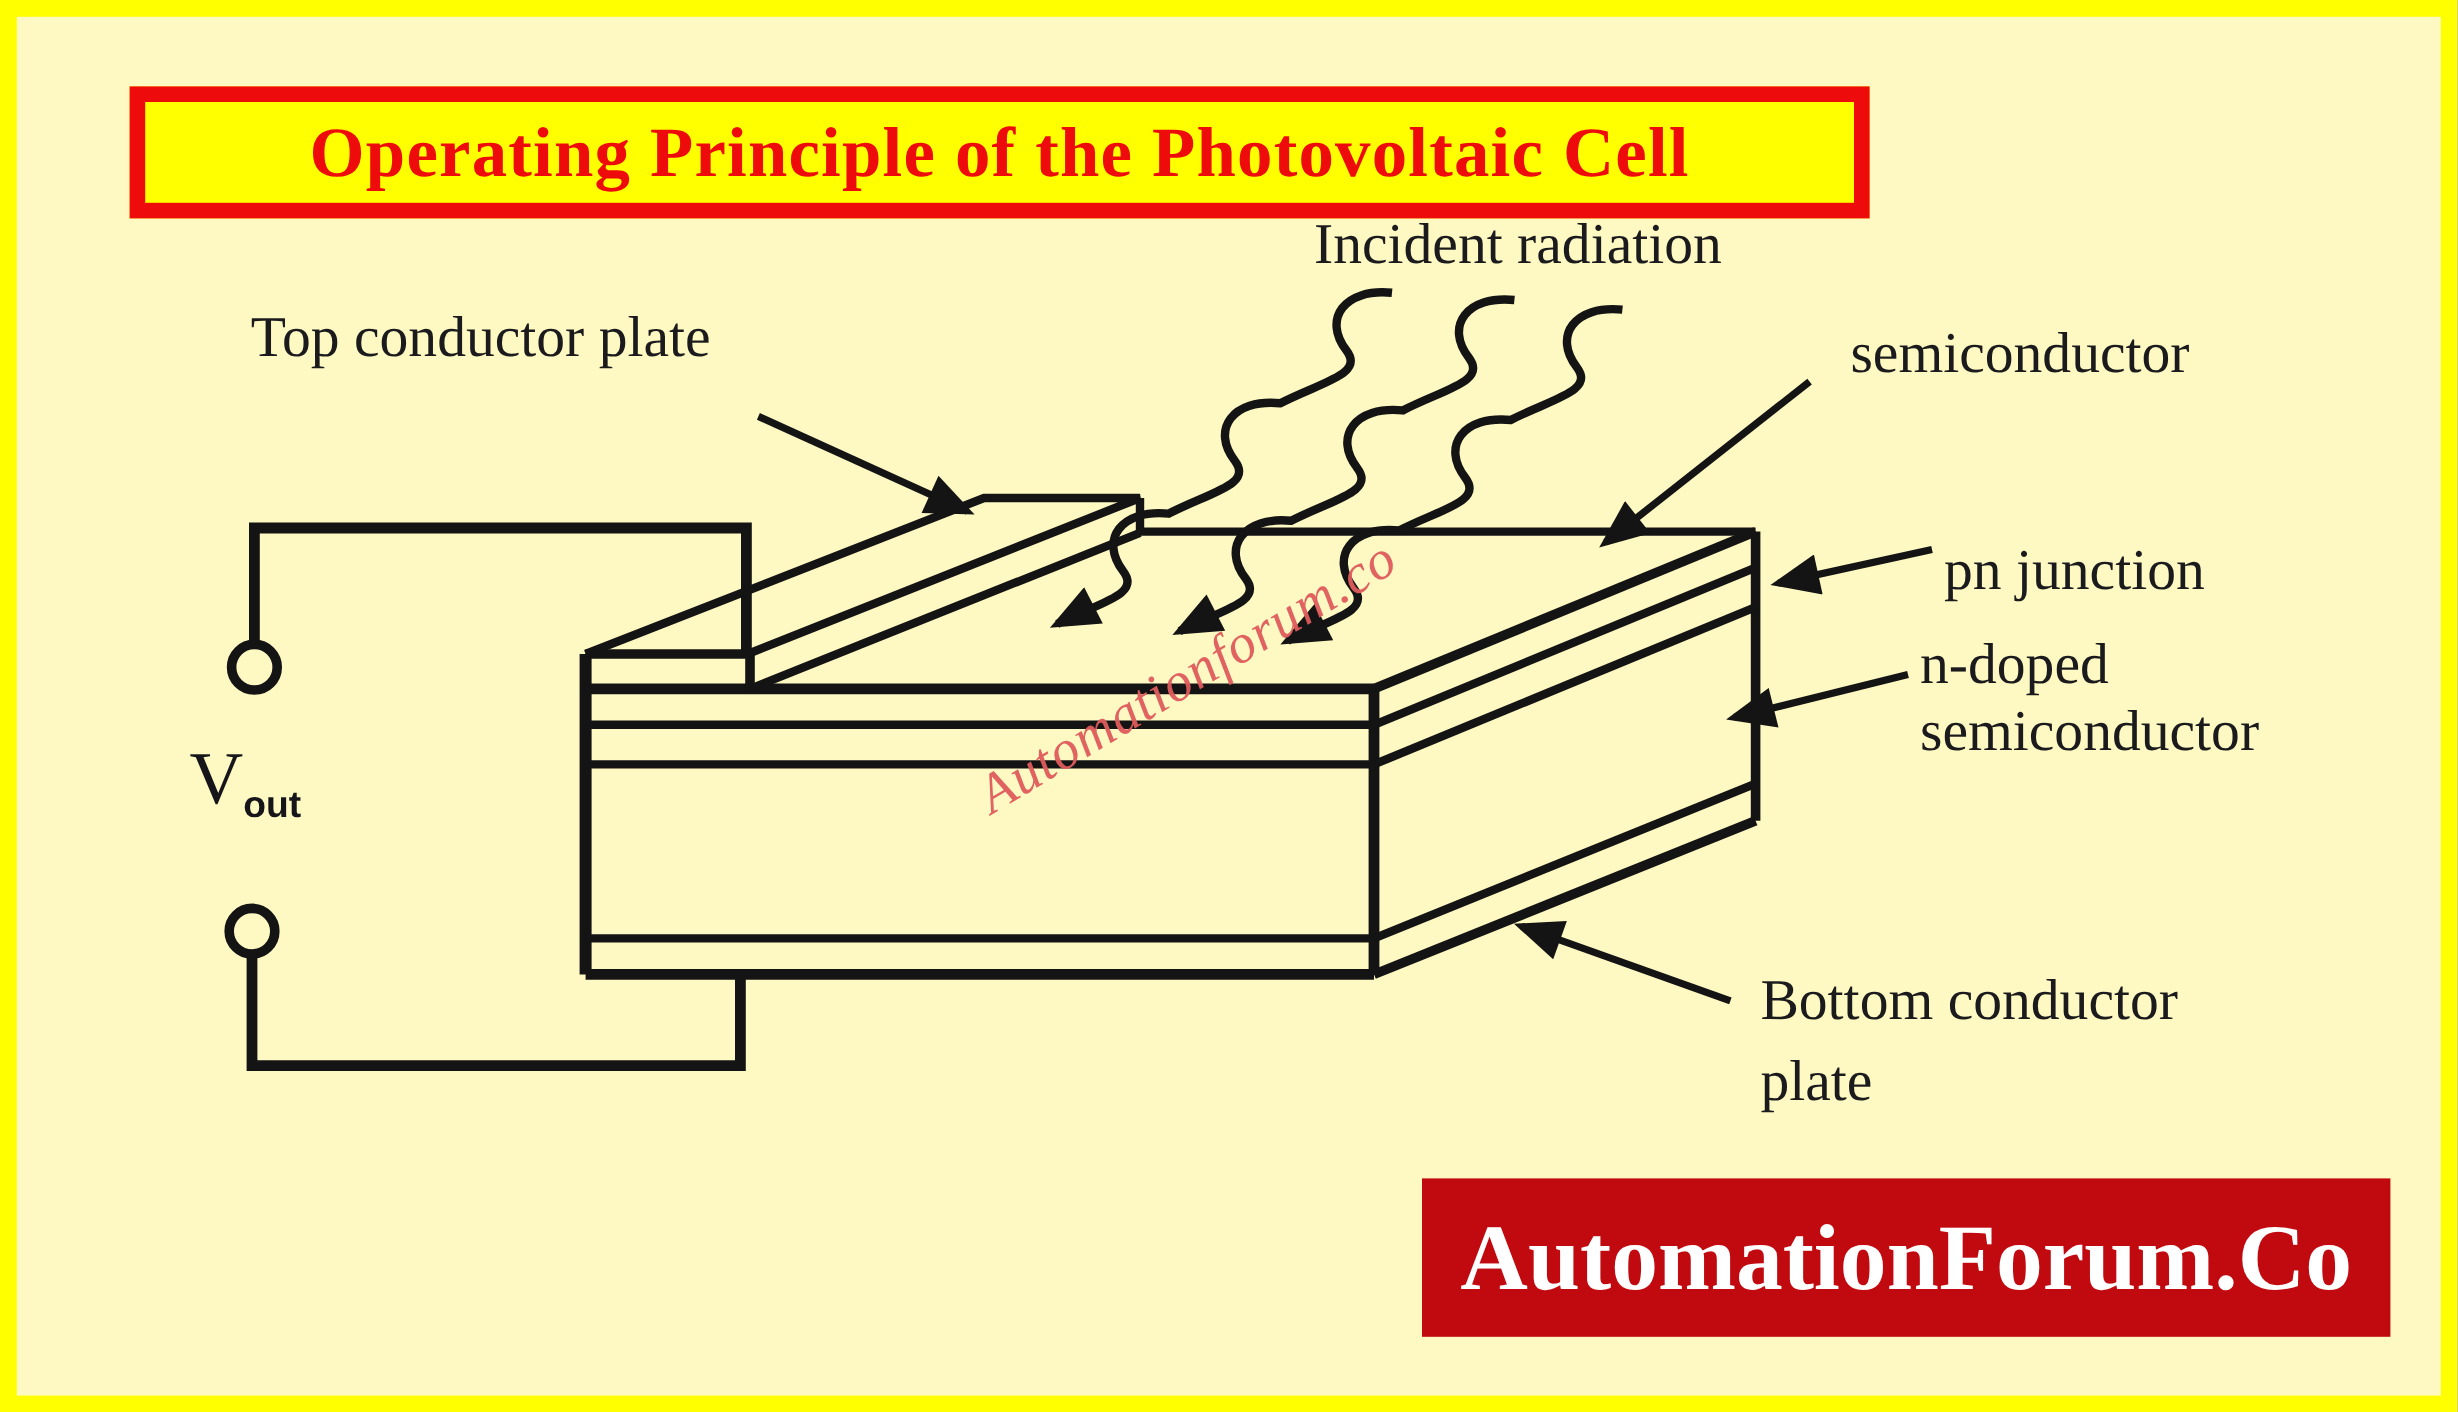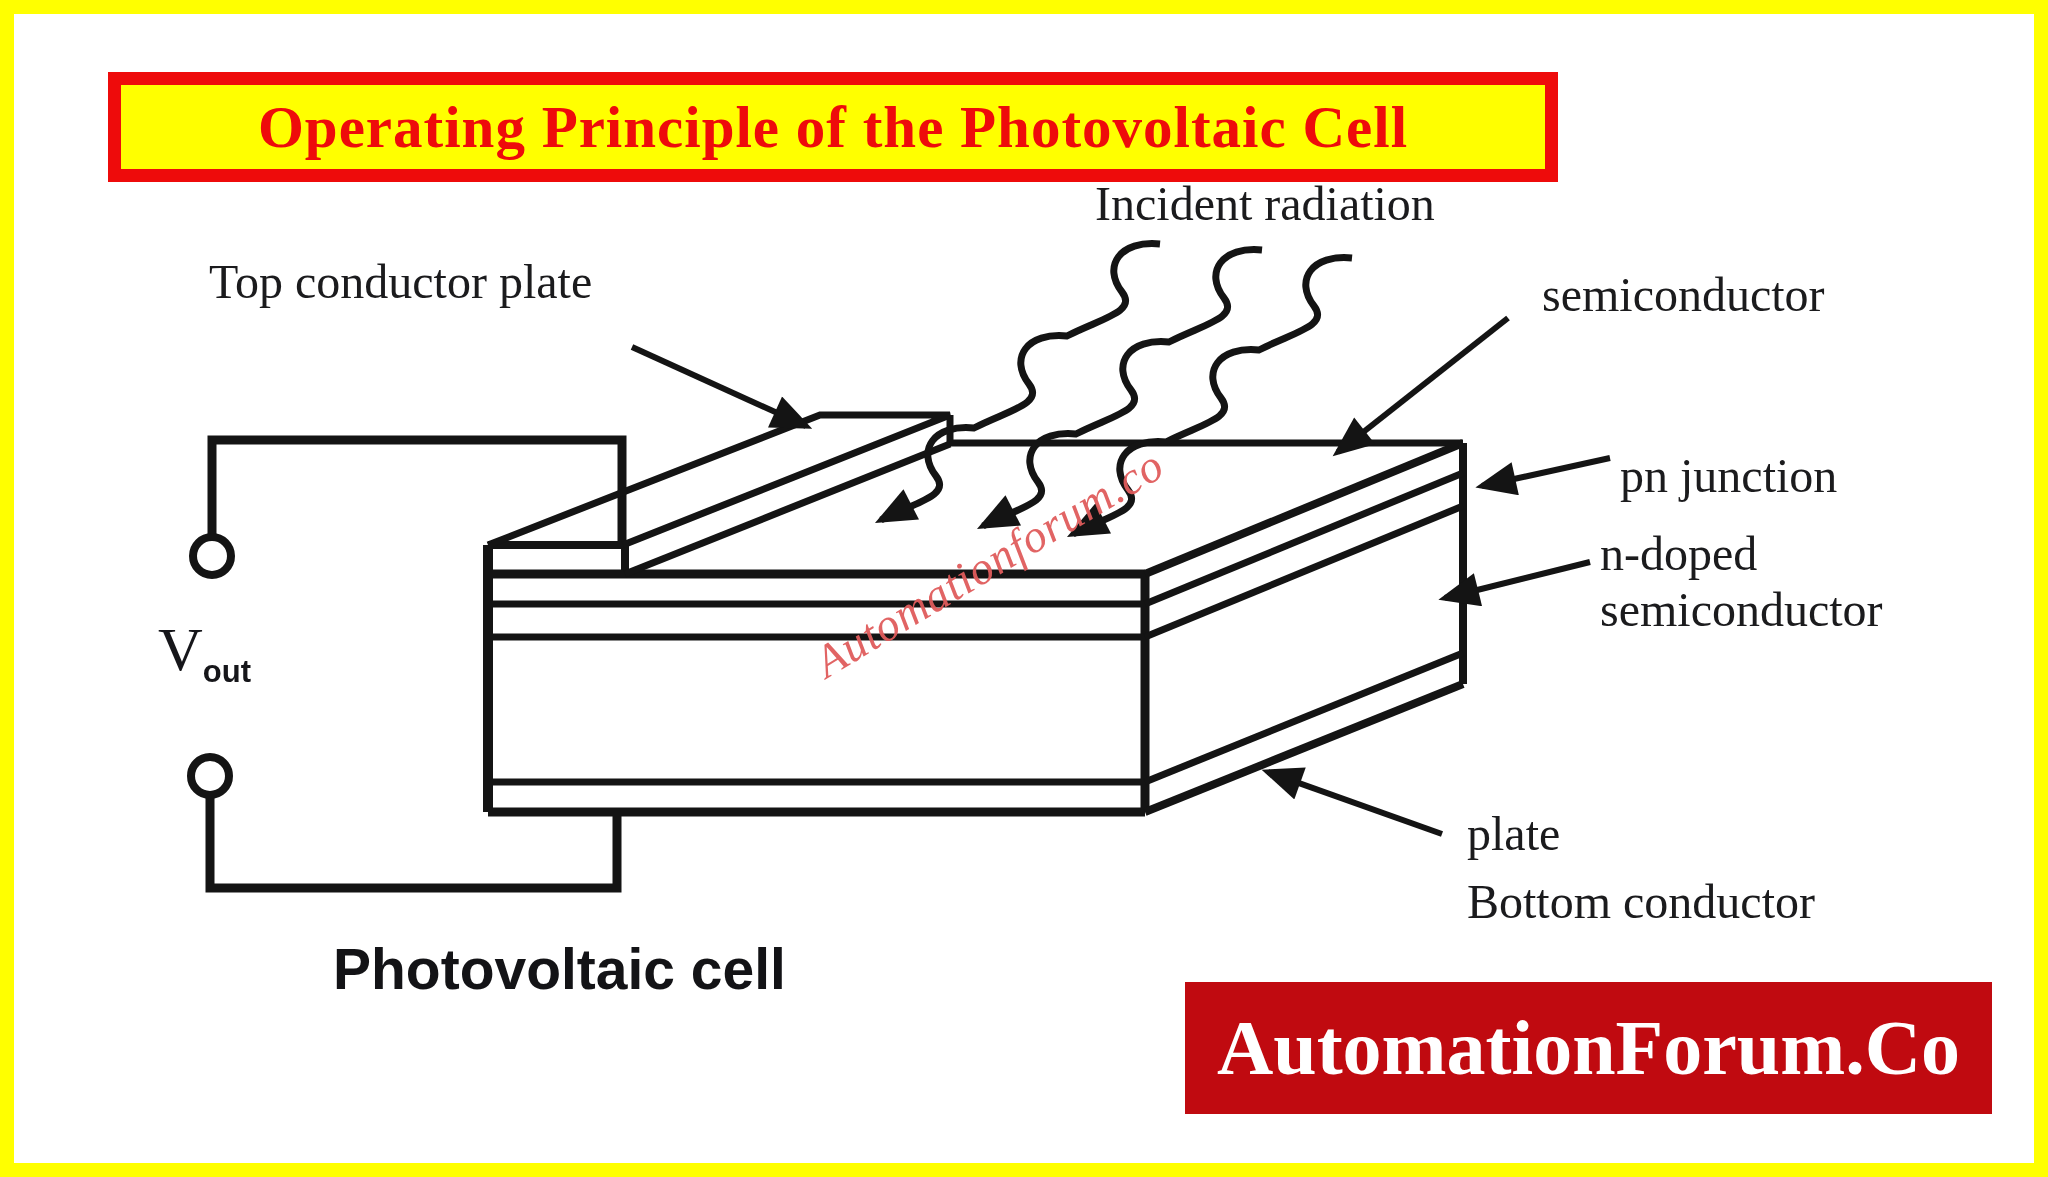--- a/index.html
+++ b/index.html
@@ -1,17 +1,17 @@
 <!DOCTYPE html>
 <html style="--frame-yellow: #ffff00; --accent-red: #ee0b0b; --logo-red: #c00a10; --watermark: #e05c5c; --line: #141414; --label: #1b1b1d;"><head>
 <meta charset="utf-8">
 <style>
   html,body{margin:0;padding:0;background:#888;}
   #page{
-    position:relative; width:2048px; height:1177px; background:#ffffff;
+    position:relative; width:2048px; height:1177px; background:#fef9c3;
     border:14px solid var(--frame-yellow,#ffff00); box-sizing:border-box;
     font-family:"Liberation Serif",serif; overflow:hidden;
   }
   #art{position:absolute; left:-14px; top:-14px; width:2048px; height:1177px;}
   .ln{stroke:var(--line,#141414); fill:none;}
   .lbl{
     position:absolute; color:var(--label,#1b1b1d); font-size:48px; line-height:1;
     white-space:nowrap; font-family:"Liberation Serif",serif;
   }
   .lbl .line{display:block;}
@@ -123,25 +123,24 @@
   </div>
 
   <div class="lbl" id="lbl-pn">pn junction</div>
 
   <div class="lbl" id="lbl-ndoped">
     <span class="line">n-doped</span>
     <span class="line">semiconductor</span>
   </div>
 
   <div class="lbl" id="lbl-bottom">
+    <span class="line">Bottom conductor</span>
     <span class="line">plate</span>
-    <span class="line">Bottom conductor</span>
   </div>
 
-  <div id="lbl-pvcell">Photovoltaic cell</div>
 
   <div id="vout">
     <span class="v">V</span><span class="sub">out</span>
   </div>
 
   <div id="watermark">Automationforum.co</div>
 
   <div id="logo">
     <span class="t">AutomationForum.Co</span>
   </div>

